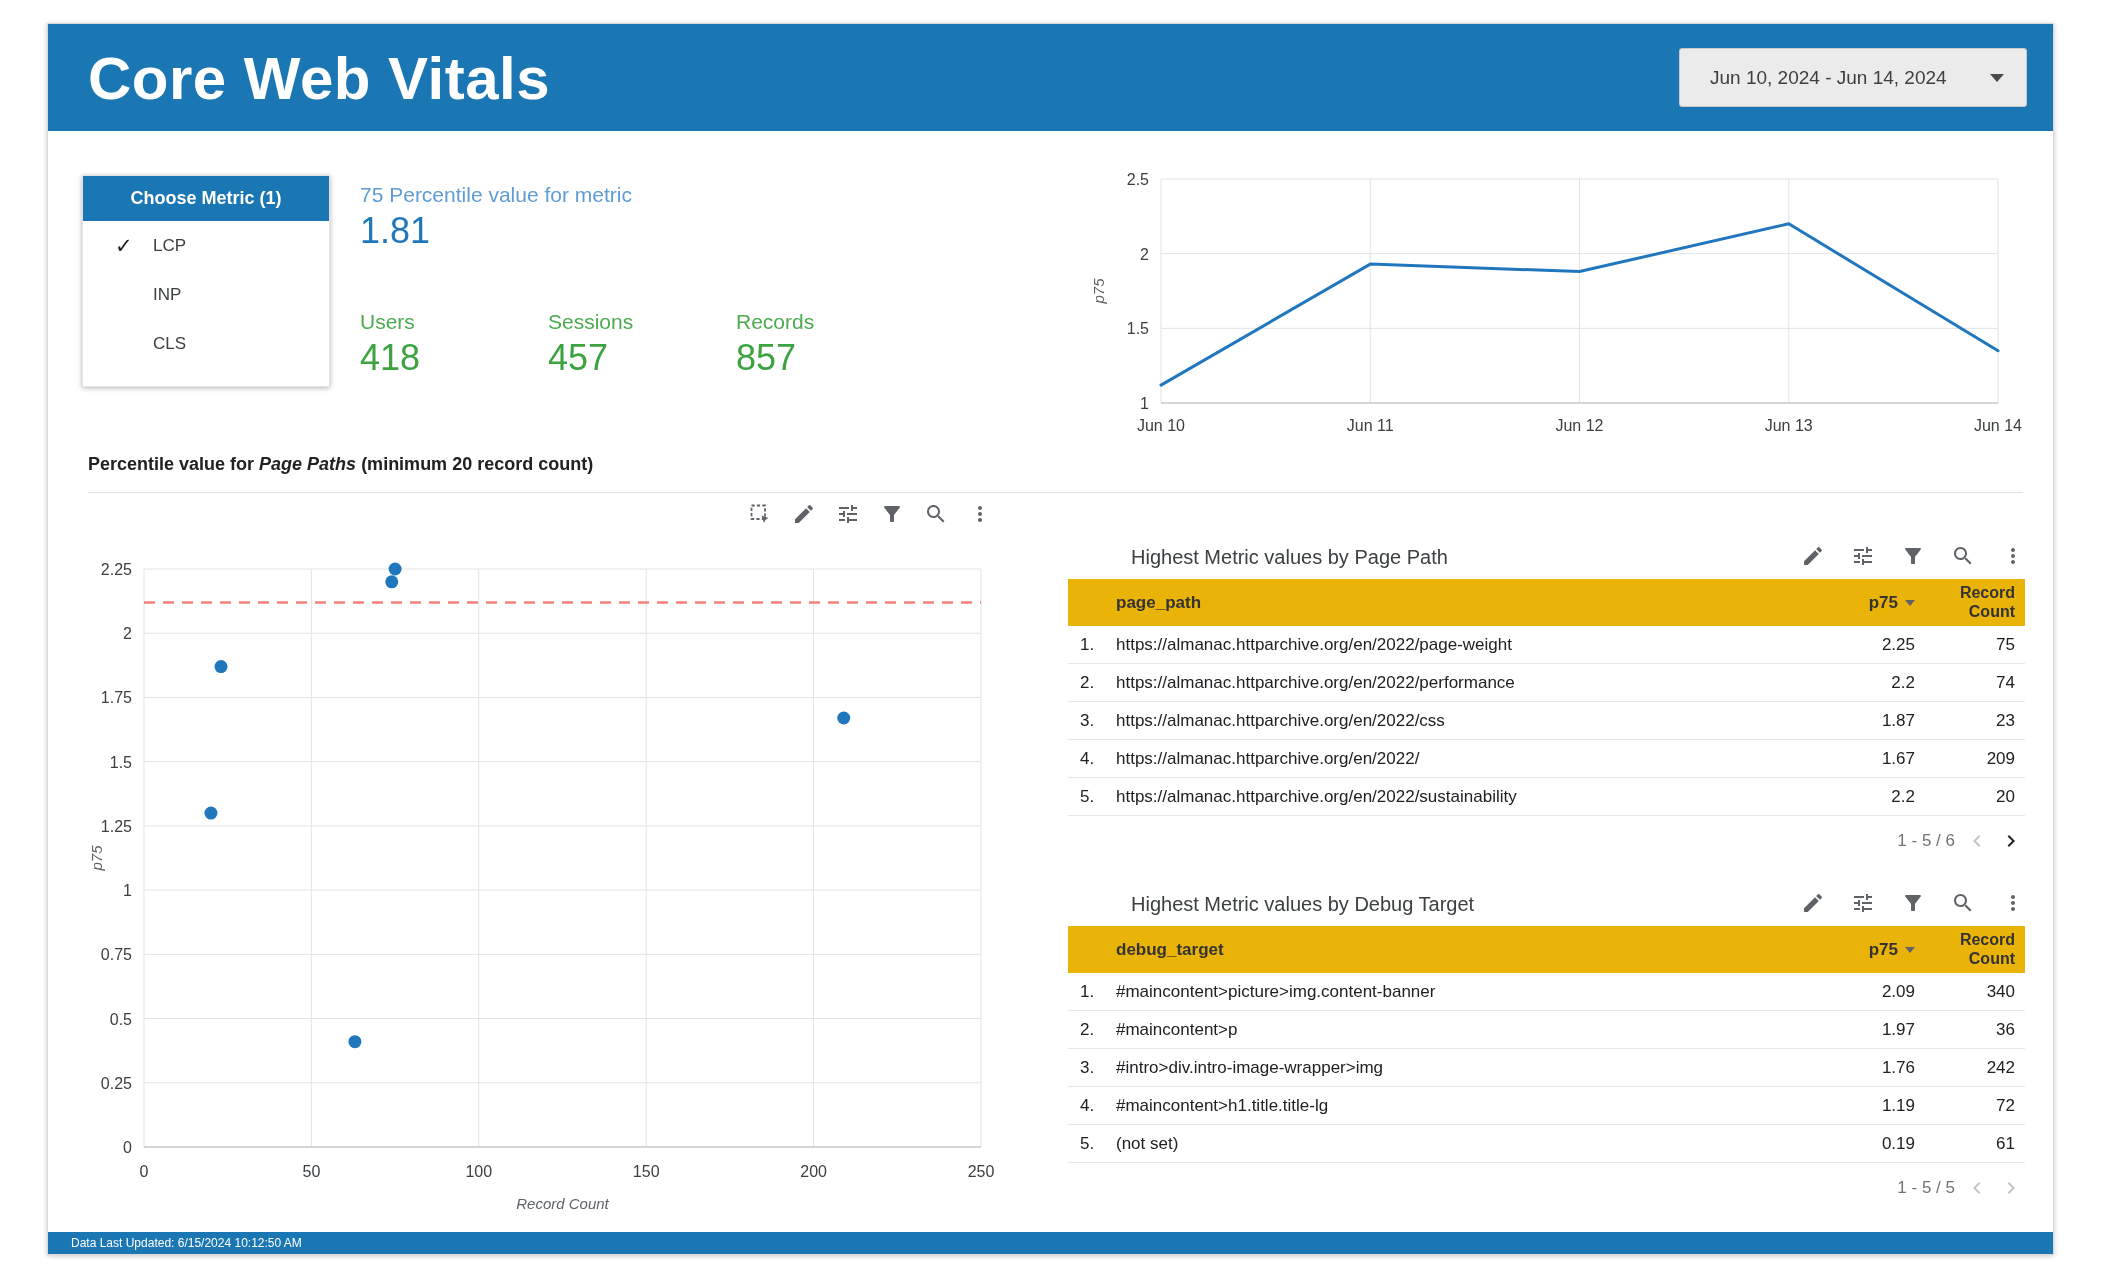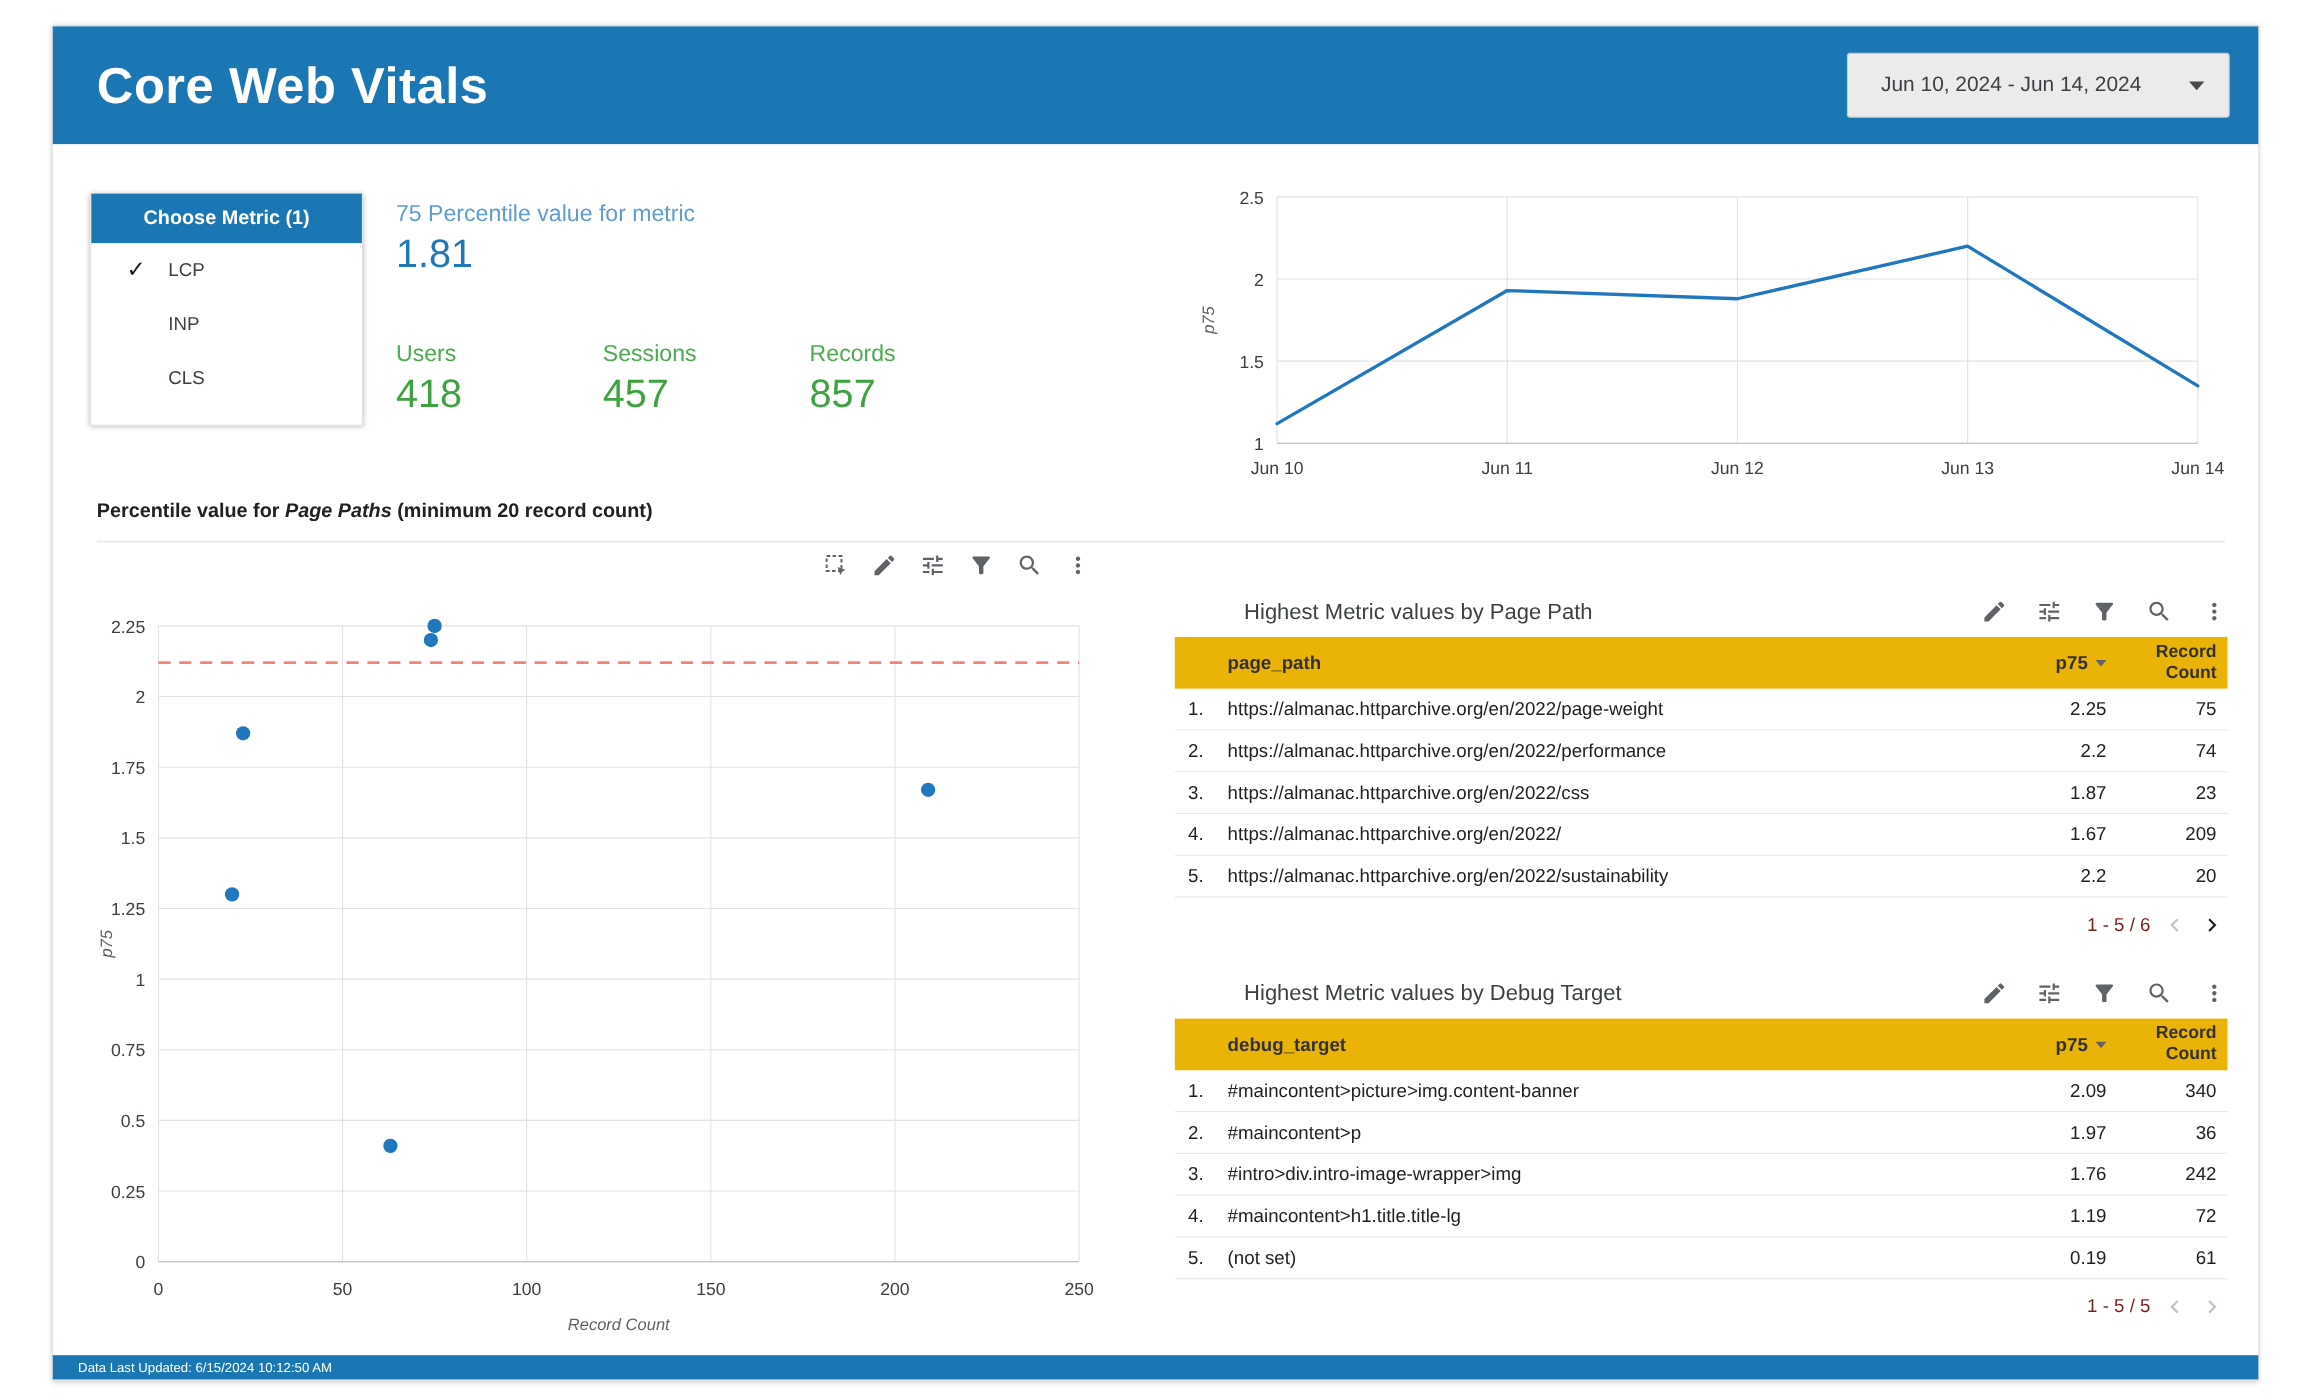--- a/index.html
+++ b/index.html
@@ -1,21 +1,21 @@
 <!DOCTYPE html>
 <html><head>
 <meta charset="utf-8">
 <style>
   *{margin:0;padding:0;box-sizing:border-box;}
   html,body{width:2102px;height:1272px;background:#ffffff;font-family:"Liberation Sans","DejaVu Sans",sans-serif;overflow:hidden;}
   .dashboard{position:absolute;left:47px;top:23px;width:2007px;height:1232px;background:#fff;border:1px solid #d9d9d9;box-shadow:0 1px 5px rgba(0,0,0,.22);}
 
   
   .hdr{position:absolute;left:0;top:0;width:100%;height:107px;background:#1b76b4;}
-  .hdr-title{position:absolute;left:40px;top:50%;transform:translateY(-50%);color:#fff;font-size:46px;font-weight:700;letter-spacing:.5px;}
+  .hdr-title{position:absolute;left:40px;top:50%;transform:translateY(-50%);color:#fff;font-size:60px;font-weight:700;letter-spacing:.5px;}
   .date-box{position:absolute;right:26px;top:24px;width:348px;height:59px;background:#ebebeb;border:1px solid #c9c9c9;border-radius:3px;display:flex;align-items:center;justify-content:space-between;padding:0 22px 0 30px;color:#3c4043;font-size:19px;cursor:pointer;margin-left:32px;}
   .caret{width:0;height:0;border-left:7px solid transparent;border-right:7px solid transparent;border-top:8px solid #4a4a4a;}
 
   
   .metric-card{position:absolute;left:34px;top:151px;width:248px;height:212px;background:#fff;border:1px solid #e3e3e3;box-shadow:0 1px 5px rgba(0,0,0,.3);}
   .metric-card-hd{height:45px;background:#1b76b4;color:#fff;font-weight:700;font-size:18px;display:flex;align-items:center;justify-content:center;}
   .metric-opt{height:49px;display:flex;align-items:center;font-size:17px;color:#3c4043;position:relative;padding-left:70px;cursor:pointer;}
   .metric-opt .check{position:absolute;left:32px;font-size:21px;color:#1a1a1a;font-weight:700;}
 
   
@@ -58,21 +58,21 @@
   .tbl-toolbar{position:absolute;right:0;top:10px;gap:26px;}
   .thead{height:47px;background:#eab308;display:grid;grid-template-columns:36px 1fr 130px 100px;align-items:center;padding:0 10px 0 12px;font-weight:700;color:#333;font-size:17px;}
   .thead .h-key{grid-column:2;}
   .thead .h-p75{text-align:right;display:flex;align-items:center;justify-content:flex-end;gap:7px;}
   .thead .h-count{text-align:right;font-size:16px;line-height:1.18;}
   .sort-caret{width:0;height:0;border-left:5px solid transparent;border-right:5px solid transparent;border-top:6px solid #5f6368;display:inline-block;}
   .trow{height:38px;display:grid;grid-template-columns:36px 1fr 130px 100px;align-items:center;padding:0 10px 0 12px;border-bottom:1px solid #e8e8e8;font-size:17px;color:#202124;}
   .trow .c-idx{color:#202124;}
   .trow .c-key{overflow:hidden;white-space:nowrap;text-overflow:ellipsis;padding-right:12px;}
   .trow .c-num{text-align:right;}
-  .pager{display:flex;align-items:center;justify-content:flex-end;gap:10px;height:50px;padding-right:2px;font-size:17px;color:#7f1d1d;}
+  .pager{display:flex;align-items:center;justify-content:flex-end;gap:10px;height:50px;padding-right:2px;font-size:17px;color:#737373;}
   .pg-btn{color:#202124;}
   .pg-btn.disabled{color:#c1c5c9;}
 
   
   .ftr{position:absolute;left:0;bottom:0;width:100%;height:22px;background:#1b76b4;color:#ffffff;font-size:12px;display:flex;align-items:center;padding-left:23px;}
 </style>
 </head>
 <body>
 
 <div class="dashboard">

